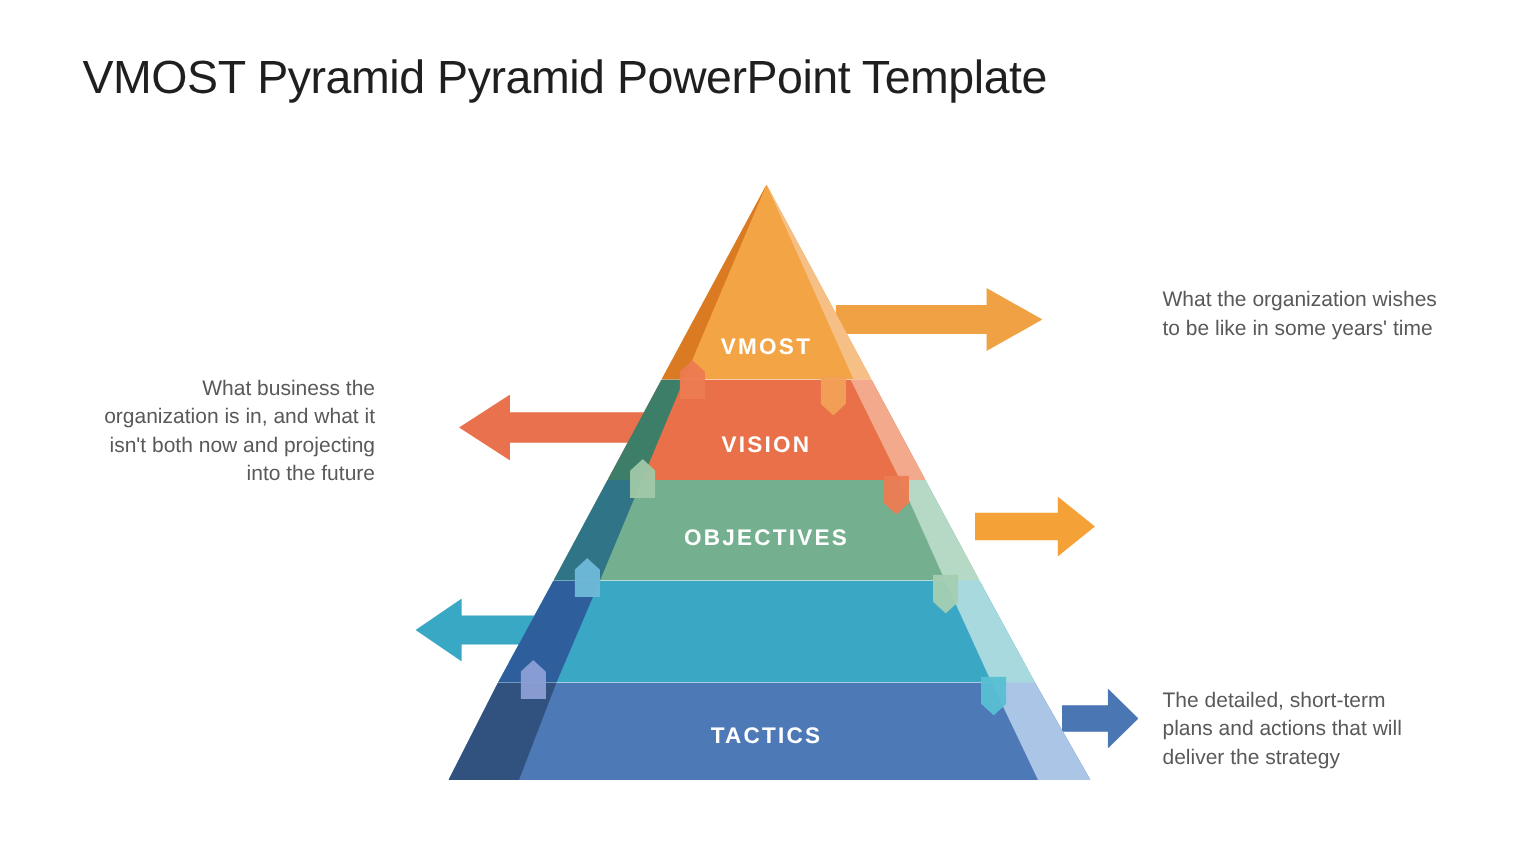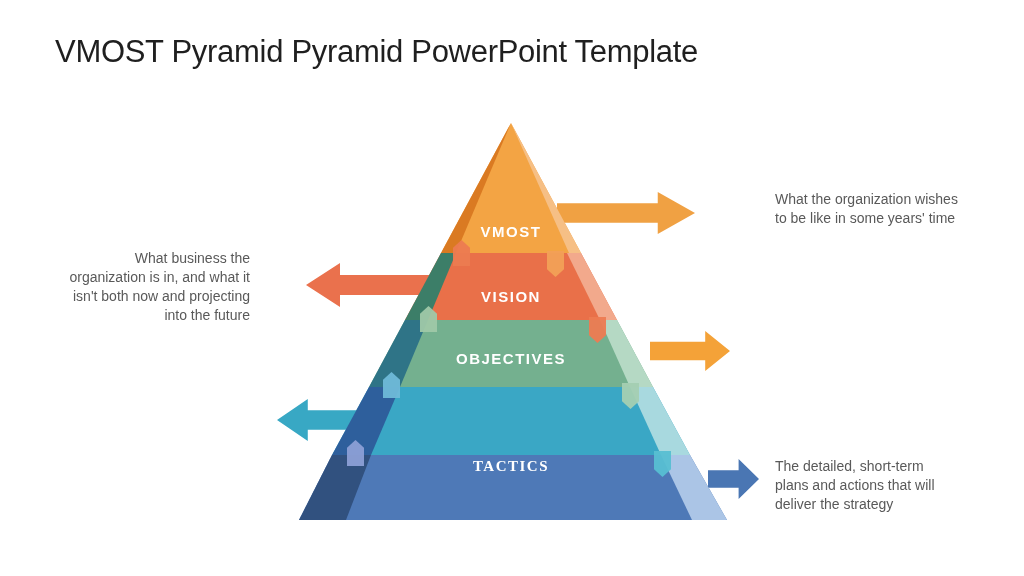--- a/index.html
+++ b/index.html
@@ -40,21 +40,21 @@
   .peg-a{left:453px;top:240px;} .peg-b{left:547px;top:251px;}
   .peg-c{left:420px;top:306px;} .peg-d{left:589px;top:317px;}
   .peg-e{left:383px;top:372px;} .peg-f{left:622px;top:383px;}
   .peg-g{left:347px;top:440px;} .peg-h{left:654px;top:451px;}
   
   .tier-label{
     position:absolute;left:361px;width:300px;text-align:center;z-index:5;
     color:#ffffff;font-weight:bold;font-size:15px;letter-spacing:1.5px;
   }
   .tl-vision{top:223px;} .tl-mission{top:288px;} .tl-objectives{top:350px;}
-  .tl-strategies{top:417px;} .tl-tactics{top:458px;font-family:Liberation Serif, serif;}
+  .tl-strategies{top:417px;} .tl-tactics{top:482px;}
   
   .arrow{position:absolute;z-index:1;}
   .arrow-right{clip-path:polygon(0 27%,73% 27%,73% 0,100% 50%,73% 100%,73% 73%,0 73%);}
   .arrow-left {clip-path:polygon(100% 27%,27% 27%,27% 0,0 50%,27% 100%,27% 73%,100% 73%);}
   .arrow-vision    {left:557px;top:192px;width:138px;height:42px;}
   .arrow-mission   {left:306px;top:263px;width:126px;height:44px;}
   .arrow-objectives{left:650px;top:331px;width:80px;height:40px;
                     clip-path:polygon(0 27%,69% 27%,69% 0,100% 50%,69% 100%,69% 73%,0 73%);}
   .arrow-strategies{left:277px;top:399px;width:114px;height:42px;}
   .arrow-tactics   {left:708px;top:459px;width:51px;height:40px;

